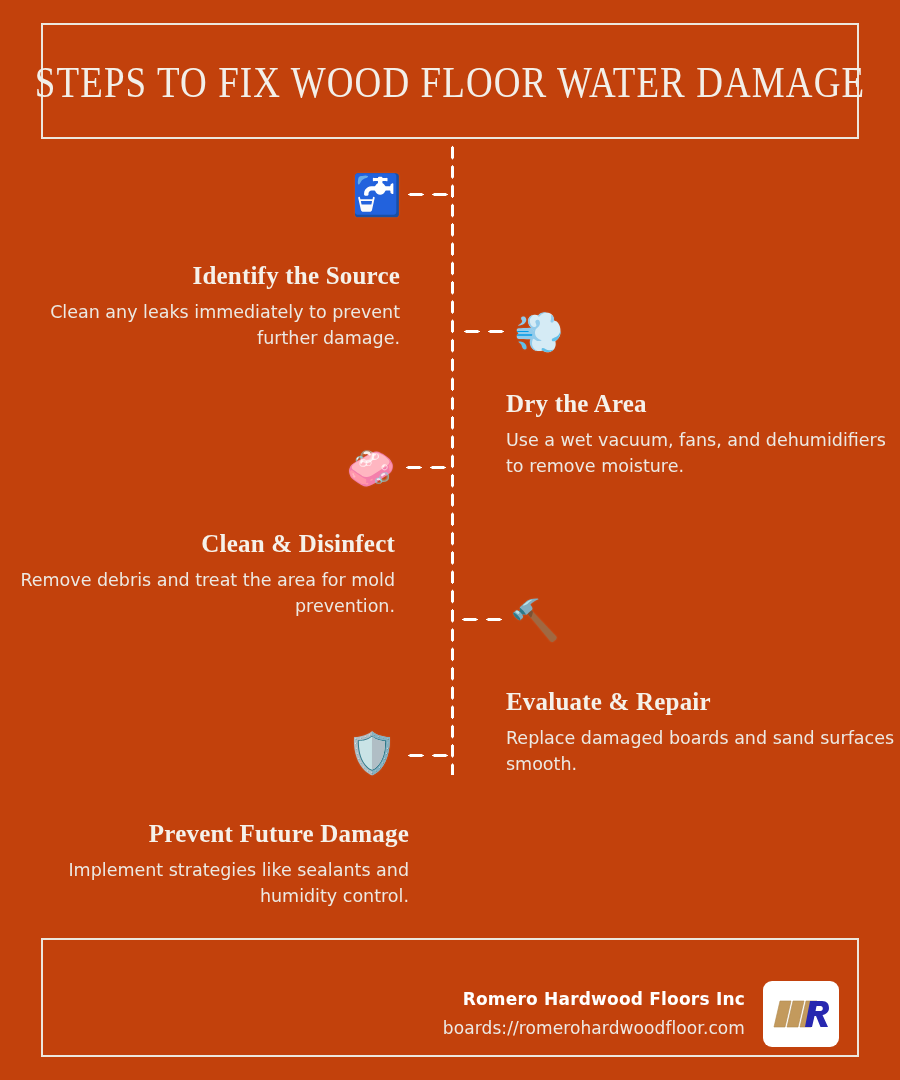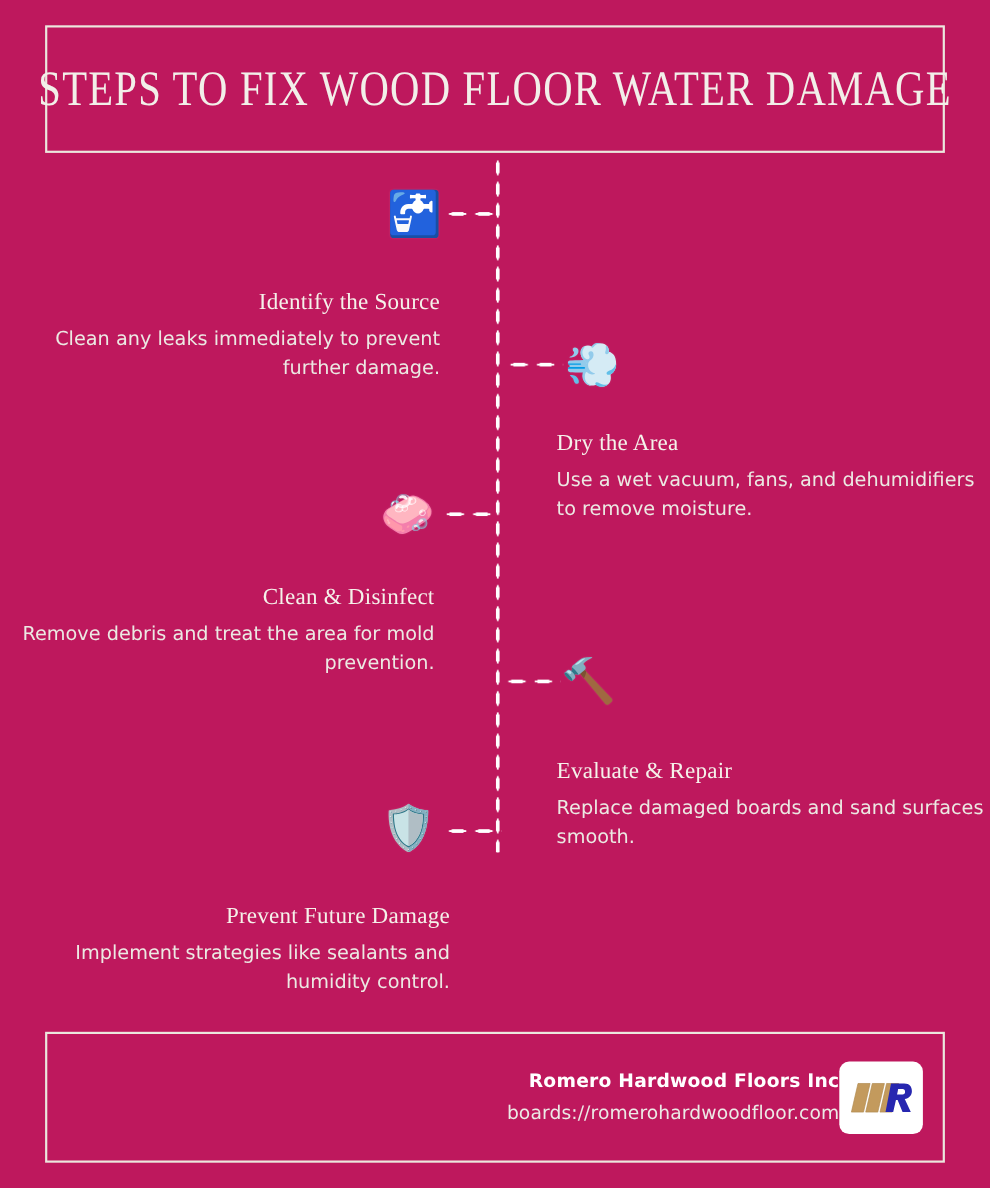--- a/index.html
+++ b/index.html
@@ -14,21 +14,21 @@
     font-family: "DejaVu Sans", sans-serif;
     position: relative;
     overflow: hidden;
   }
 
   .page {
     position: absolute;
     inset: 0;
     width: 900px;
     height: 1080px;
-    background: #be185d;
+    background: #c2410c;
   }
 
   
   .title-box {
     position: absolute;
     left: 41px;
     top: 23px;
     width: 818px;
     height: 116px;
     border: 2px solid #ece7de;
@@ -84,22 +84,22 @@
   
   .step {
     position: absolute;
     width: 400px;
   }
   .step.left  { text-align: right; }
   .step.right { text-align: left; }
 
   .step-title {
     font-family: "Liberation Serif", "DejaVu Serif", serif;
-    font-size: 21px;
-    font-weight: 400;
+    font-size: 25px;
+    font-weight: 700;
     color: #f5f1ea;
     letter-spacing: 0.2px;
     margin-bottom: 9px;
     white-space: nowrap;
   }
   .step.left .step-title  { text-align: right; }
   .step.right .step-title { text-align: left; }
 
   .step-desc {
     font-family: "DejaVu Sans", "Liberation Sans", sans-serif;
@@ -114,25 +114,25 @@
     position: absolute;
     left: 41px;
     top: 938px;
     width: 818px;
     height: 119px;
     border: 2px solid #ece7de;
   }
   .footer-inner {
     position: absolute;
     right: 18px;
-    top: 0;
+    top: 16px;
     height: 100%;
     display: flex;
     align-items: center;
-    gap: 0;
+    gap: 18px;
   }
   .footer-text { text-align: right; }
   .footer-company {
     font-family: "DejaVu Sans", "Liberation Sans", sans-serif;
     font-size: 17px;
     font-weight: 700;
     color: #ffffff;
     letter-spacing: 0.2px;
     margin-bottom: 9px;
   }

